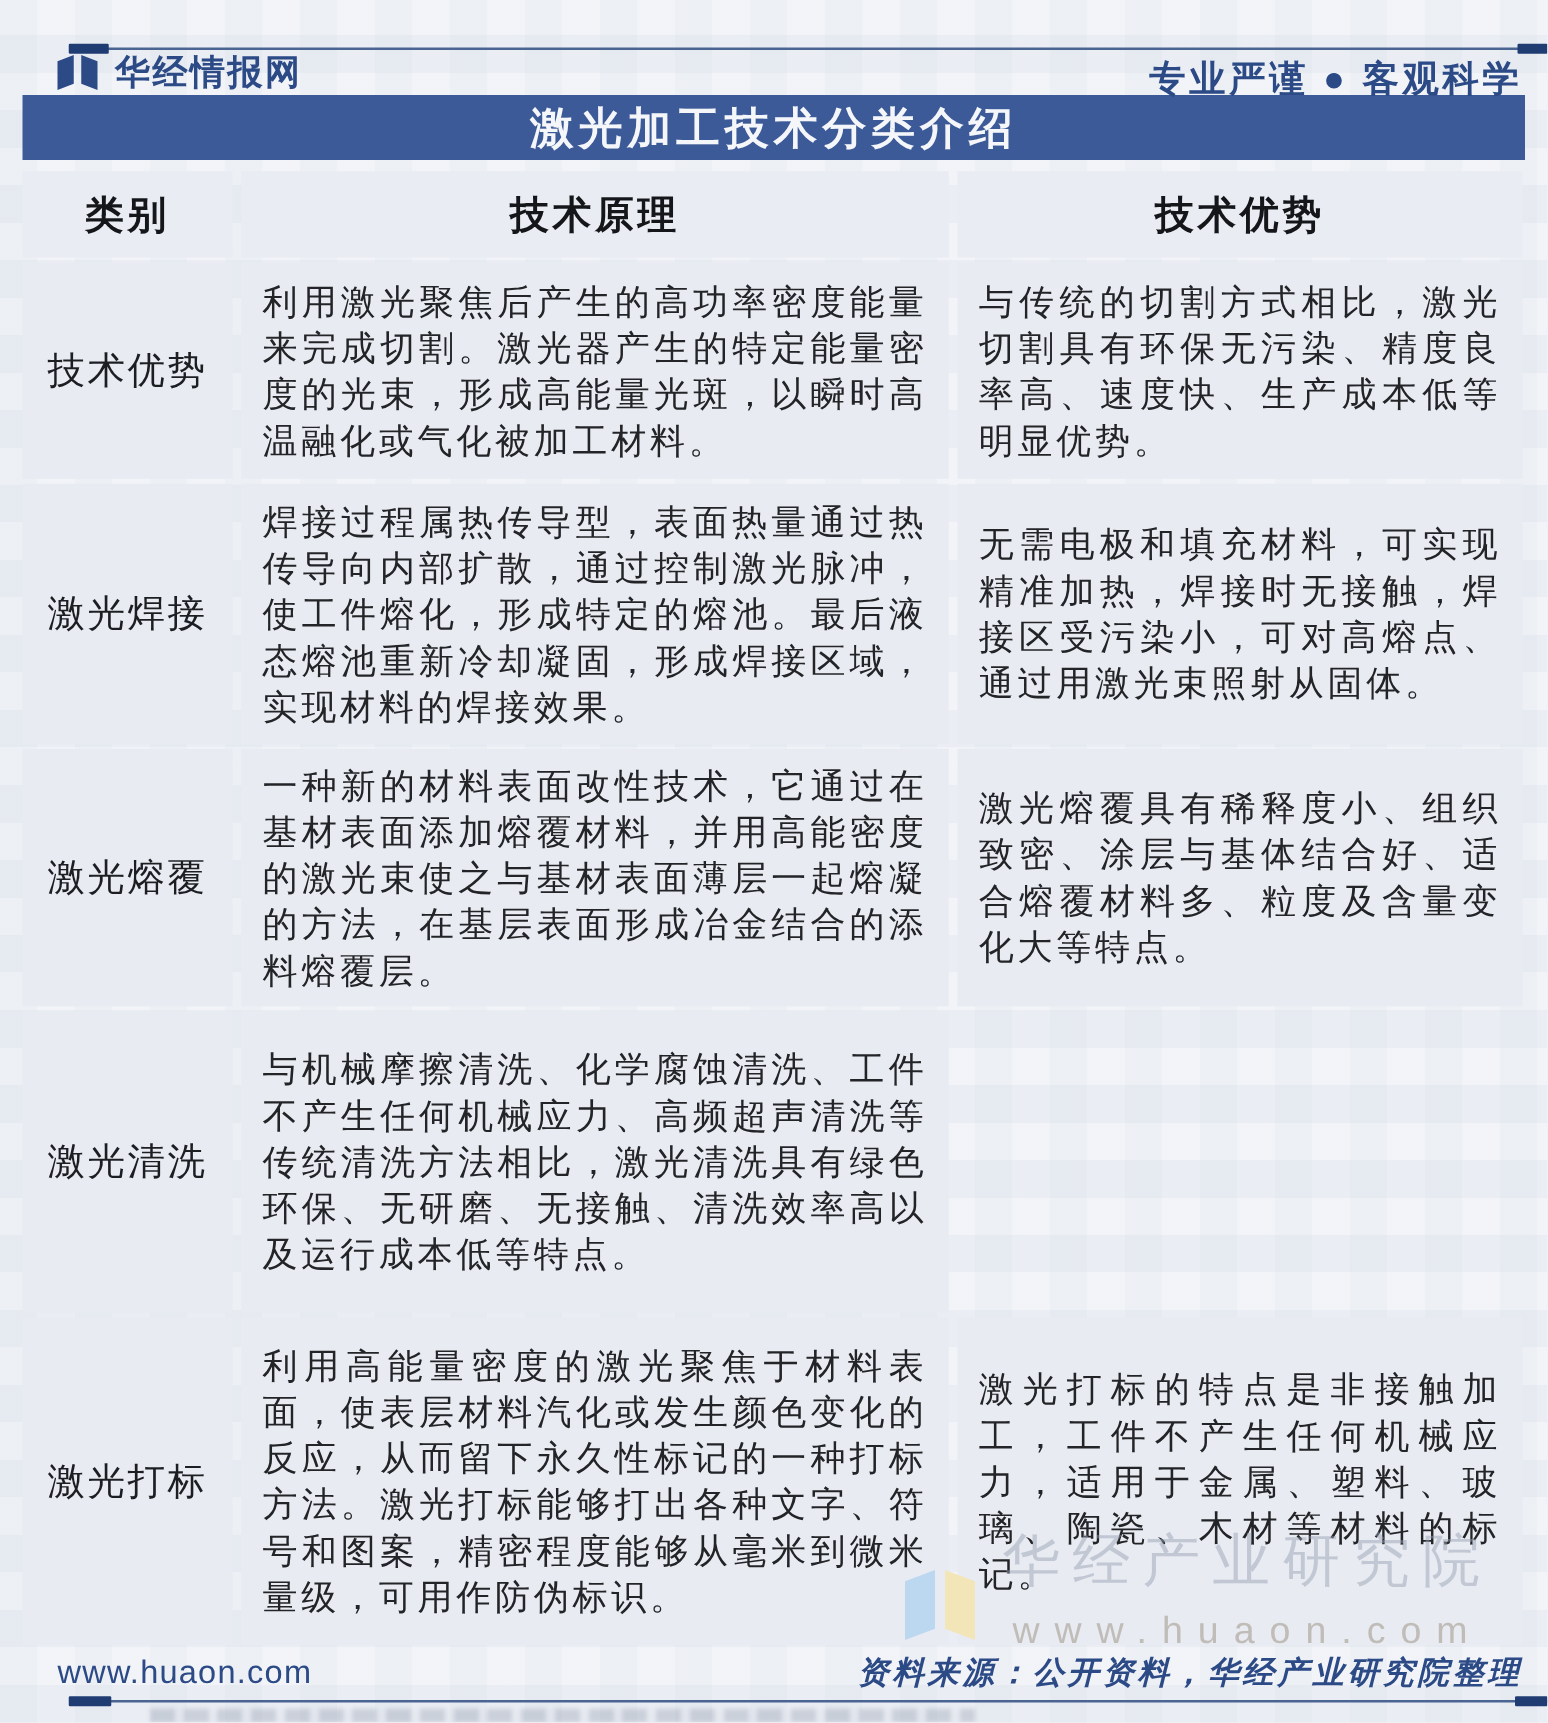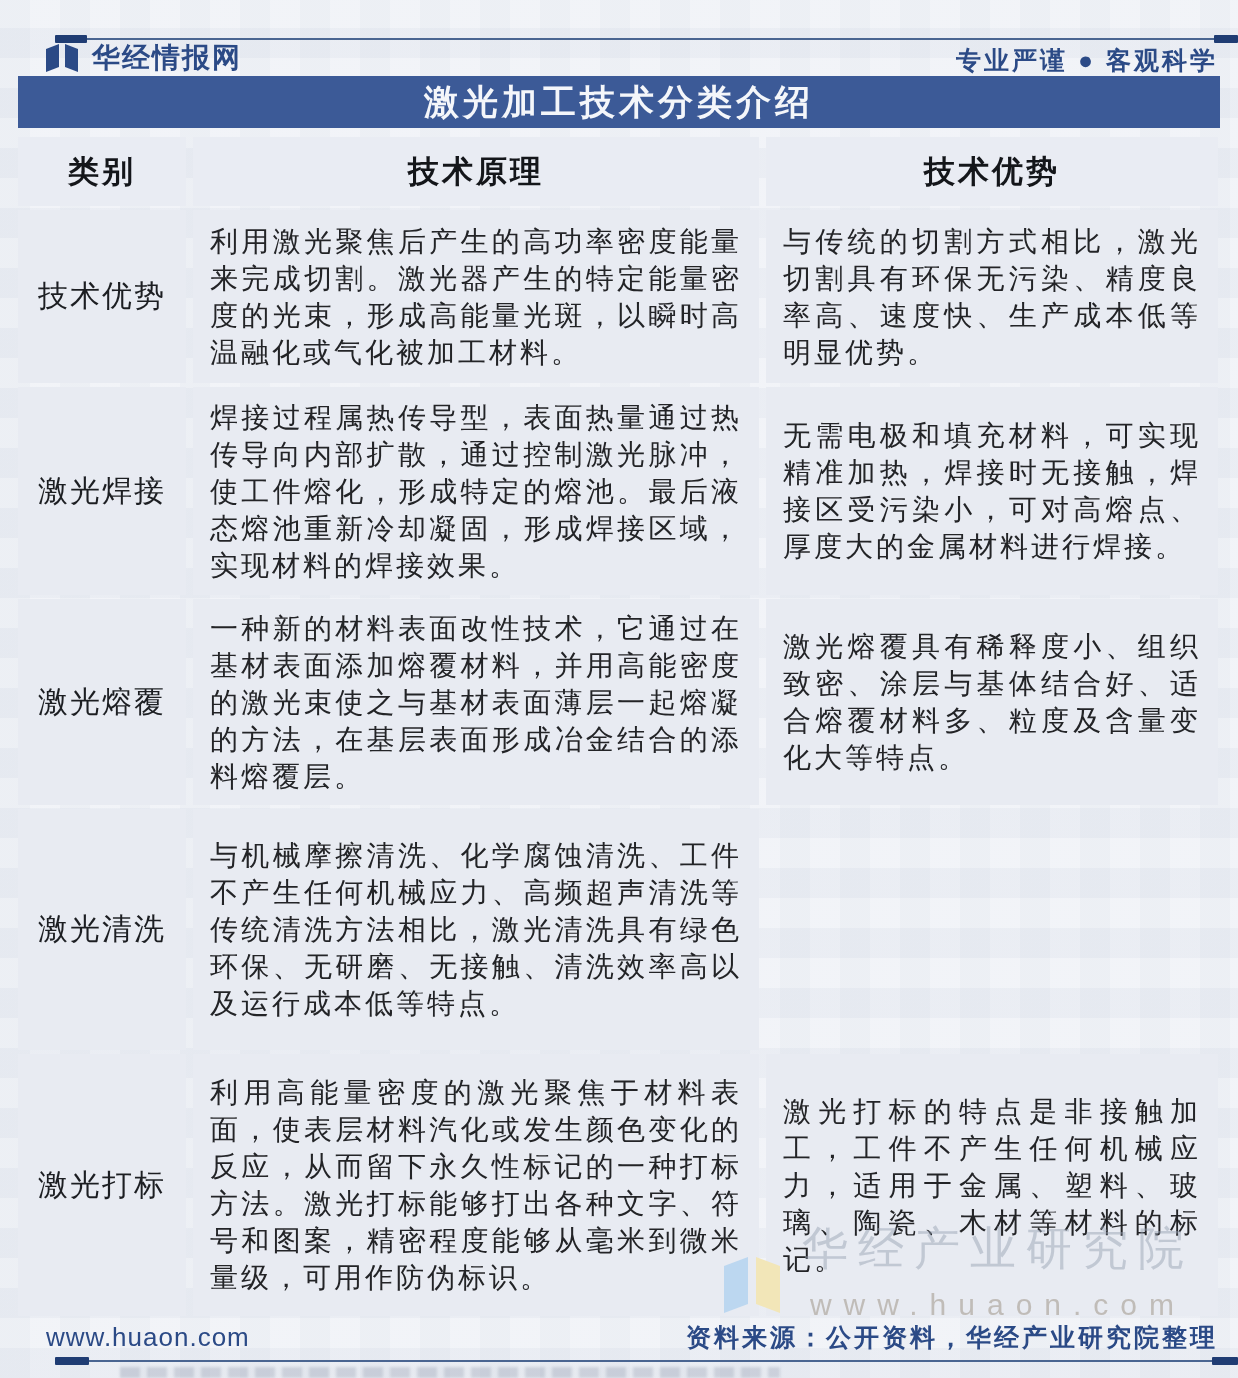--- a/index.html
+++ b/index.html
@@ -24,21 +24,21 @@
   .cap-tl{ top:35px; left:55px; width:32px; }
   .cap-tr{ top:35px; right:0; width:24px; }
   .cap-bl{ bottom:13px; left:55px; width:34px; }
   .cap-br{ bottom:13px; right:0; width:26px; }
 
   
   .header{ position:relative; height:76px; padding:40px 18px 0 44px; display:flex; align-items:center; }
   .brand{ display:flex; align-items:center; gap:12px; }
   .brand svg{ display:block; }
   .brand-name{ font-size:28px; font-weight:700; color:#2b4a86; letter-spacing:2px; }
-  .slogan{ position:absolute; right:20px; top:44px; font-size:25px; font-weight:700; color:#2b4a86; letter-spacing:3px; }
+  .slogan{ position:absolute; right:20px; top:44px; font-size:29px; font-weight:700; color:#2b4a86; letter-spacing:3px; }
 
   
   .title-bar{
     margin:0 18px 0 18px; height:52px; background:#3c5a97;
     display:flex; align-items:center; justify-content:center;
   }
   .title-bar h1{ color:#f4f6fa; font-size:35px; font-weight:700; letter-spacing:4px; }
 
   
   .tbl{ margin:9px 18px 0 18px; width:1202px; }
@@ -72,21 +72,21 @@
   .wm-name{ font-size:46px; letter-spacing:10px; color:rgba(150,160,178,.48); font-weight:500; white-space:nowrap; }
   .wm-site{ font-size:30px; letter-spacing:12px; color:rgba(168,160,148,.62); margin-top:8px; white-space:nowrap; }
   .wm-logo{ margin-bottom:2px; }
 
   
   .footer{
     position:absolute; left:0; right:0; bottom:24px; height:34px;
     padding:0 20px 0 46px; display:flex; align-items:center; justify-content:space-between;
   }
   .footer .site{ font-size:26px; color:#2b4a86; letter-spacing:1px; }
-  .footer .source{ font-size:25px; font-weight:600; color:#2b4a86; letter-spacing:3px; }
+  .footer .source{ font-size:25px; font-weight:600; color:#2b4a86; letter-spacing:3px;font-style:italic; }
 
   
   .crop-strip{
     position:absolute; left:120px; bottom:0; width:660px; height:11px;
     background:repeating-linear-gradient(90deg,
       rgba(110,122,145,.45) 0 20px, rgba(110,122,145,.05) 20px 27px);
     filter:blur(1.5px); opacity:.55;
   }
 </style>
 </head>
@@ -135,21 +135,21 @@
     </div>
 
     <div class="row">
       <div class="cell cat">
         <span>激光焊接</span>
       </div>
       <div class="cell body-cell">
         <p>焊接过程属热传导型，表面热量通过热传导向内部扩散，通过控制激光脉冲，使工件熔化，形成特定的熔池。最后液态熔池重新冷却凝固，形成焊接区域，实现材料的焊接效果。</p>
       </div>
       <div class="cell body-cell">
-        <p>无需电极和填充材料，可实现精准加热，焊接时无接触，焊接区受污染小，可对高熔点、厚度大的金属材料进行焊接。</p>
+        <p>无需电极和填充材料，可实现精准加热，焊接时无接触，焊接区受污染小，可对高熔点、通过用激光束照射从固体。</p>
       </div>
     </div>
 
     <div class="row">
       <div class="cell cat">
         <span>激光熔覆</span>
       </div>
       <div class="cell body-cell">
         <p>一种新的材料表面改性技术，它通过在基材表面添加熔覆材料，并用高能密度的激光束使之与基材表面薄层一起熔凝的方法，在基层表面形成冶金结合的添料熔覆层。</p>
       </div>

